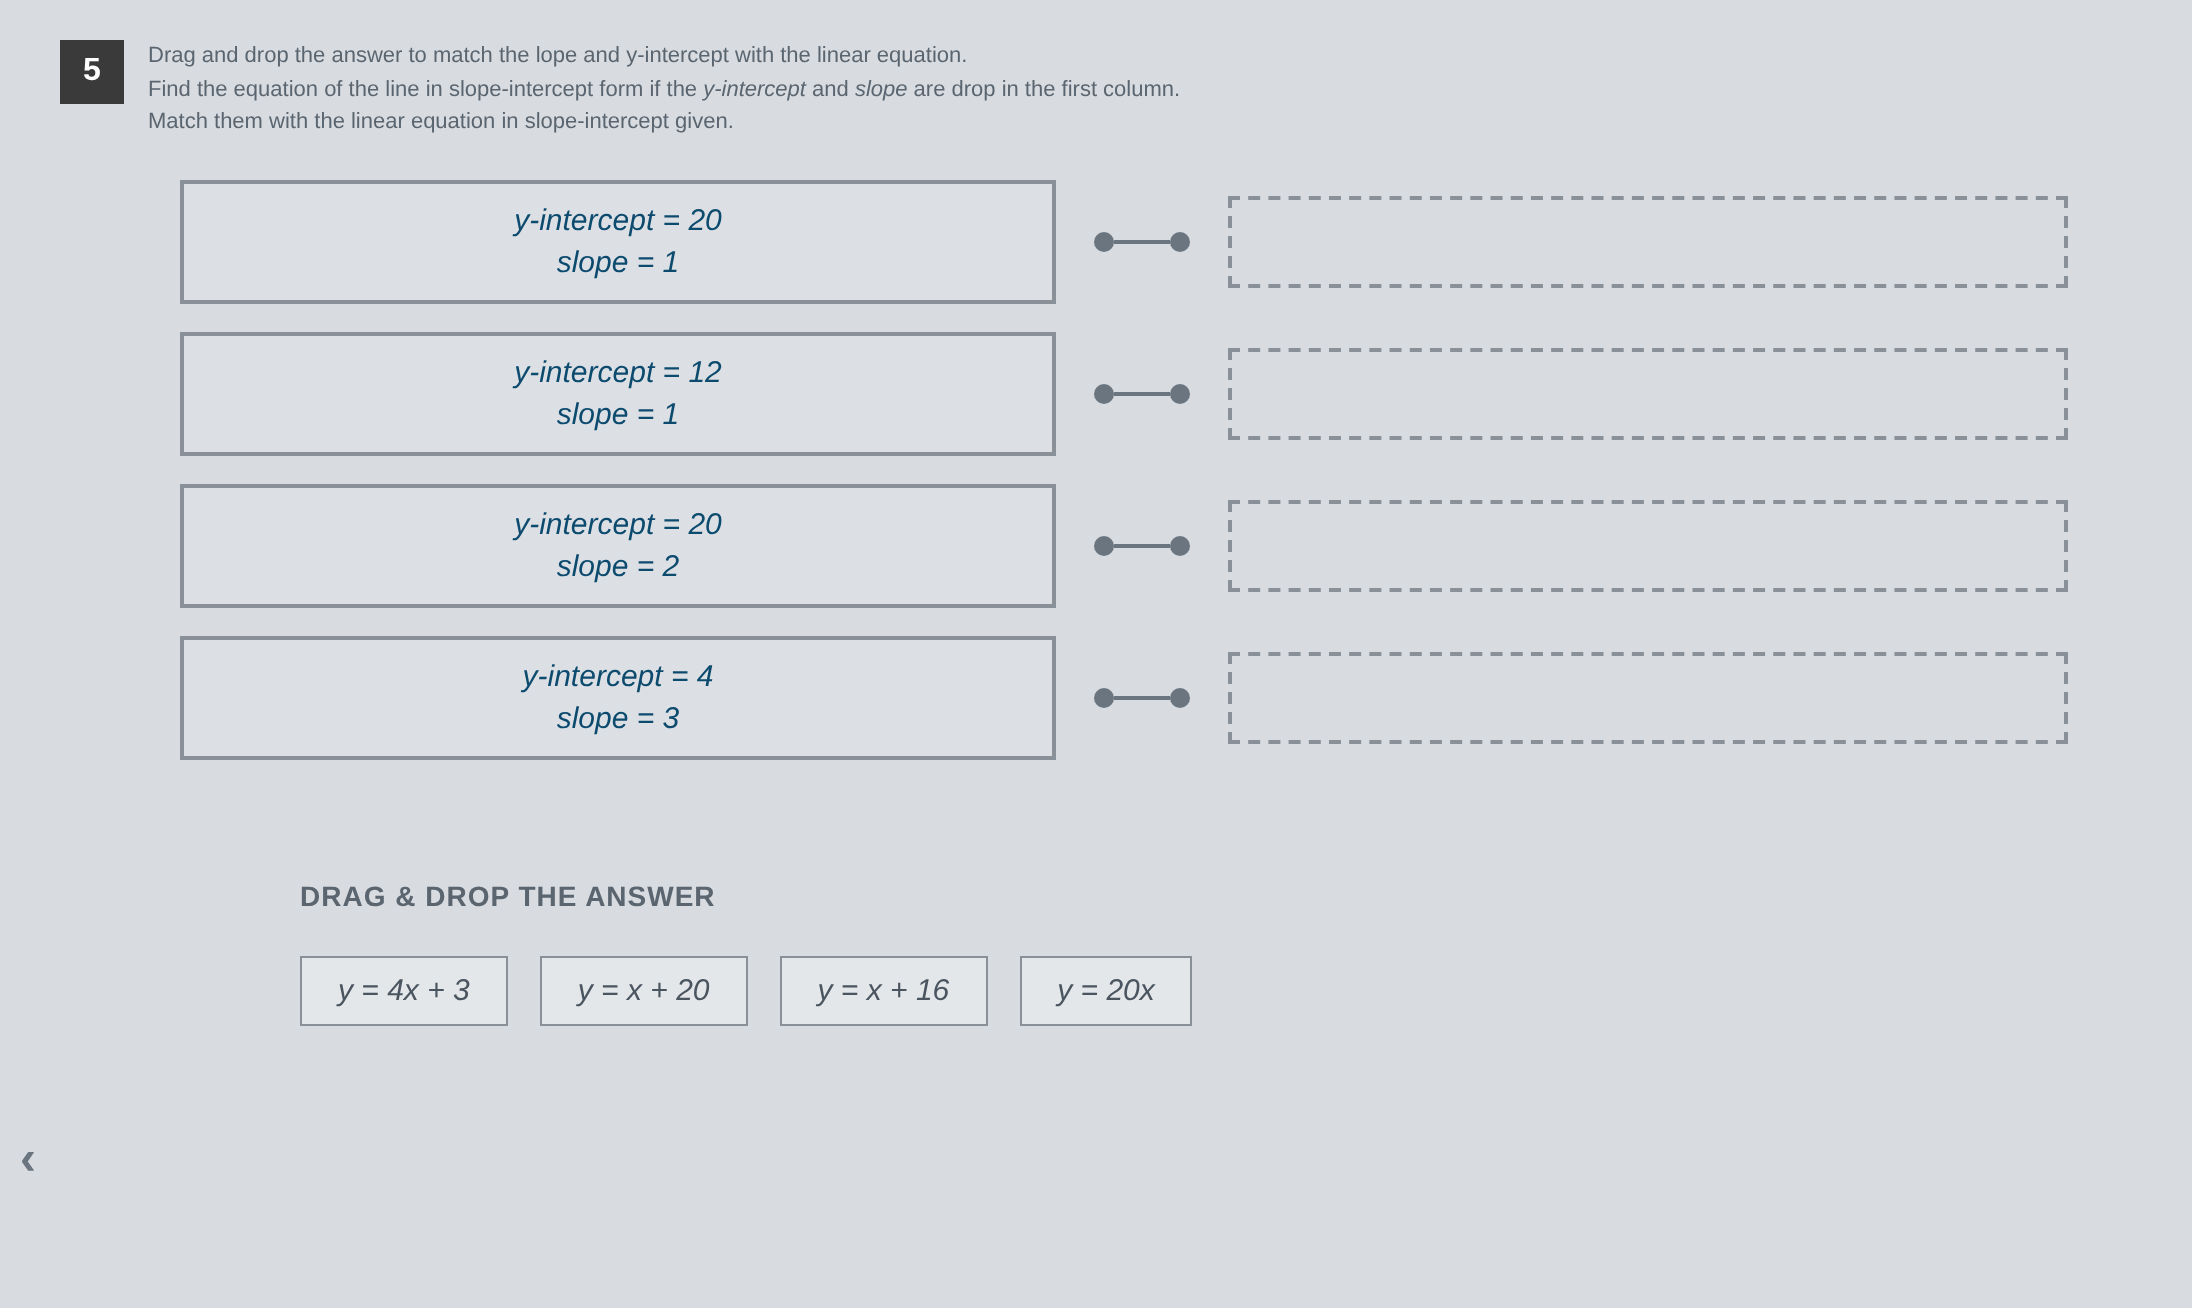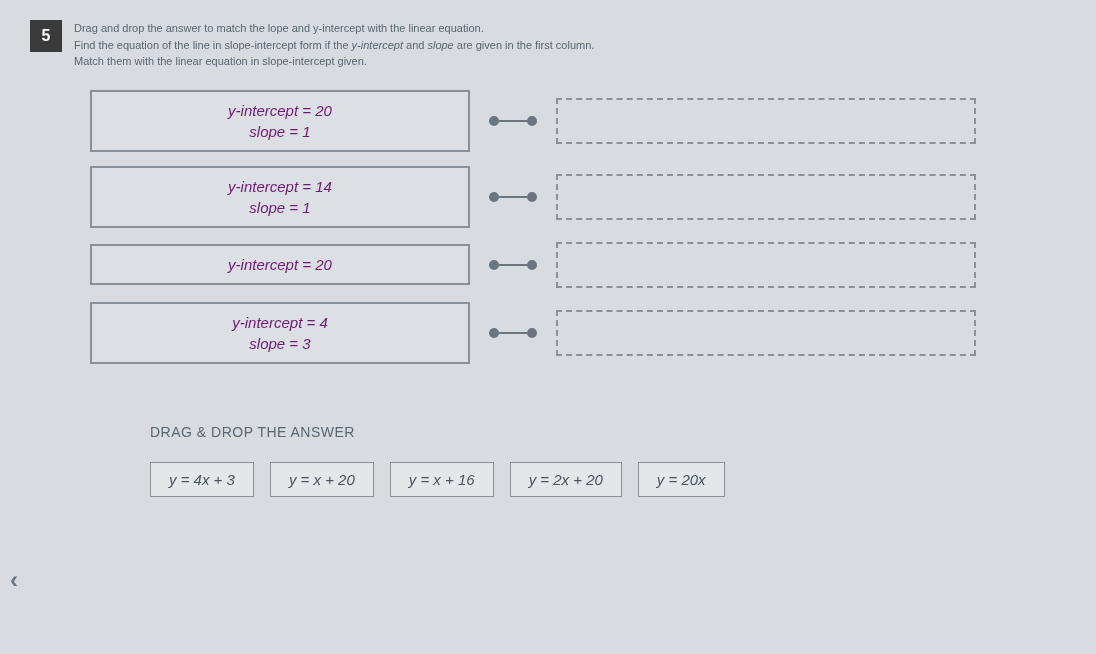--- a/index.html
+++ b/index.html
@@ -46,27 +46,27 @@
       margin-left: 60px;
       margin-bottom: 60px;
     }
     .match-row {
       display: flex;
       align-items: center;
       margin-bottom: 14px;
       gap: 18px;
     }
     .left-box {
-      width: 380px;
+      width: 438px;
       border: 2px solid #8a9098;
       background: #dce0e4;
       padding: 8px 12px;
       text-align: center;
       font-style: italic;
-      color: #701a75;
+      color: #0c4a6e;
       font-size: 15px;
       line-height: 1.4;
     }
     .connector {
       width: 50px;
       display: flex;
       align-items: center;
       justify-content: center;
       position: relative;
     }
@@ -85,21 +85,21 @@
       width: 420px;
       border: 2px dashed #8a9098;
       background: transparent;
       min-height: 46px;
     }
     .answer-section {
       margin-left: 120px;
     }
     .answer-section-title {
       font-size: 14px;
-      font-weight: normal;
+      font-weight: bold;
       color: #5a6570;
       letter-spacing: 0.5px;
       margin-bottom: 22px;
     }
     .answer-options {
       display: flex;
       gap: 16px;
       flex-wrap: wrap;
     }
     .answer-chip {
@@ -121,21 +121,21 @@
     }
   </style>
 </head>
 <body>
 
 <div class="header">
   <div class="question-badge">5</div>
   <div class="instructions">
     <div>Drag and drop the answer to match the lope and y-intercept with the linear equation.</div>
     <div>
-      <span>Find the equation of the line in slope-intercept form if the </span><span class="italic">y-intercept</span><span> and </span><span class="italic">slope</span><span> are given in the first column.</span>
+      <span>Find the equation of the line in slope-intercept form if the </span><span class="italic">y-intercept</span><span> and </span><span class="italic">slope</span><span> are drop in the first column.</span>
     </div>
     <div>Match them with the linear equation in slope-intercept given.</div>
   </div>
 </div>
 
 <div class="matching-area">
   <div class="match-row">
     <div class="left-box">
       <div>y-intercept = 20</div>
       <div>slope = 1</div>
@@ -143,34 +143,35 @@
     <div class="connector">
       <span class="dot"></span>
         <span class="line"></span>
         <span class="dot"></span>
     </div>
     <div class="right-box"></div>
   </div>
 
   <div class="match-row">
     <div class="left-box">
-      <div>y-intercept = 14</div>
+      <div>y-intercept = 12</div>
       <div>slope = 1</div>
     </div>
     <div class="connector">
       <span class="dot"></span>
         <span class="line"></span>
         <span class="dot"></span>
     </div>
     <div class="right-box"></div>
   </div>
 
   <div class="match-row">
     <div class="left-box">
       <div>y-intercept = 20</div>
+      <div>slope = 2</div>
     </div>
     <div class="connector">
       <span class="dot"></span>
         <span class="line"></span>
         <span class="dot"></span>
     </div>
     <div class="right-box"></div>
   </div>
 
   <div class="match-row">
@@ -186,18 +187,17 @@
     <div class="right-box"></div>
   </div>
 </div>
 
 <div class="answer-section">
   <div class="answer-section-title">DRAG &amp; DROP THE ANSWER</div>
   <div class="answer-options">
     <div class="answer-chip">y = 4x + 3</div>
     <div class="answer-chip">y = x + 20</div>
     <div class="answer-chip">y = x + 16</div>
-    <div class="answer-chip">y = 2x + 20</div>
     <div class="answer-chip">y = 20x</div>
   </div>
 </div>
 
 <div class="nav-arrow">‹</div>
 
 </body></html>

